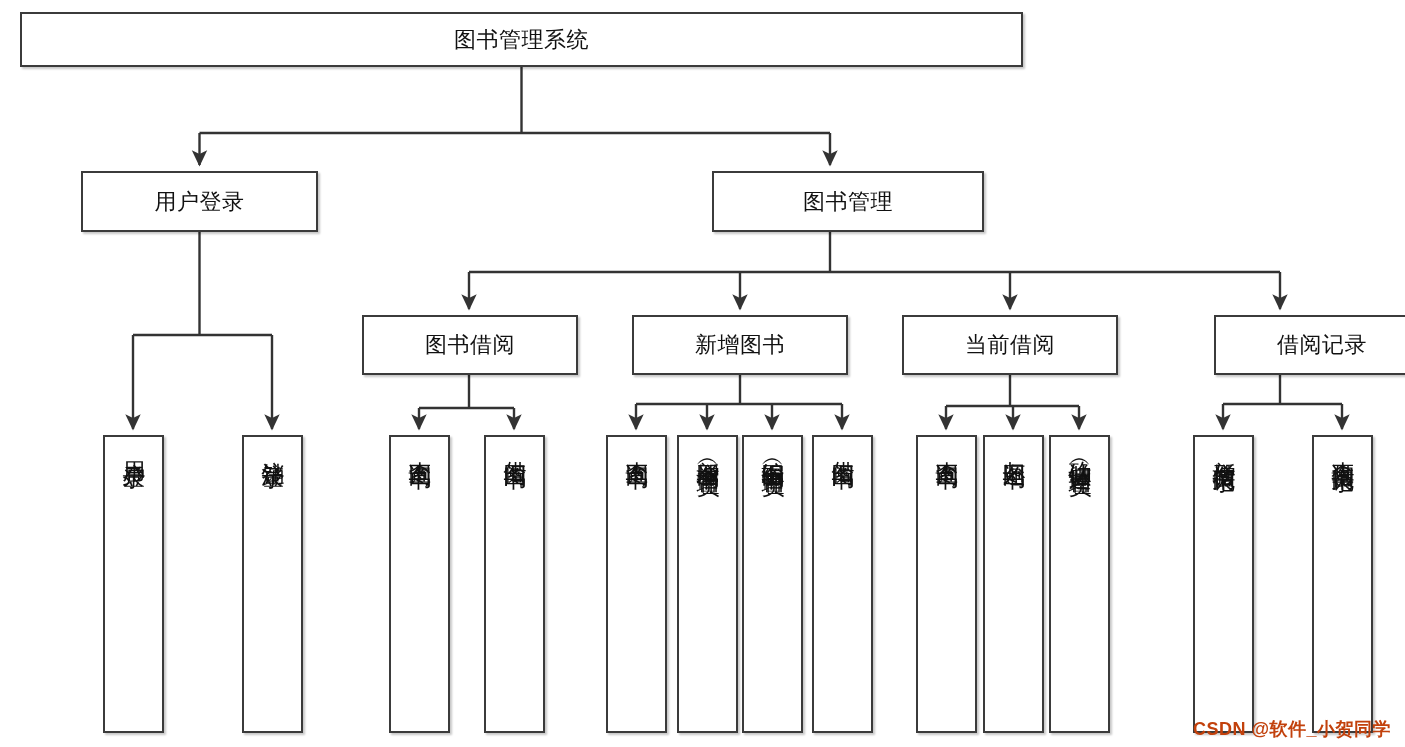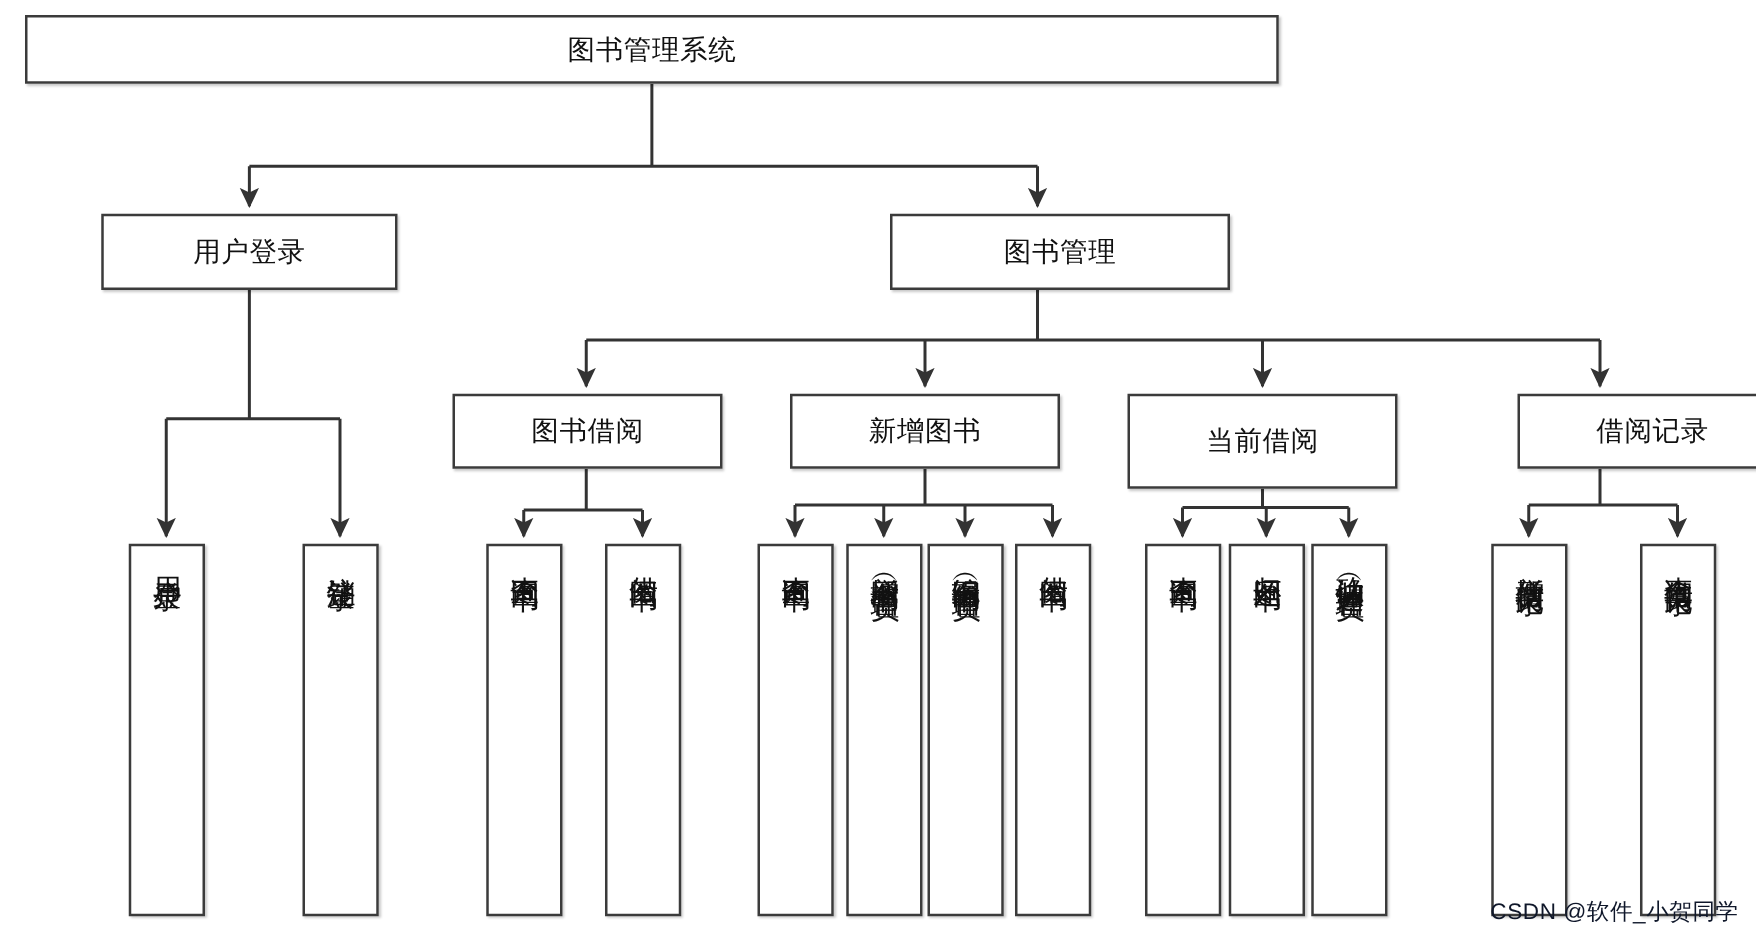--- a/index.html
+++ b/index.html
@@ -58,25 +58,26 @@
     text-orientation: upright;
     font-size: 23px;
     line-height: 1.12;
     letter-spacing: 2px;
   }
   #watermark {
     position: absolute;
     right: 14px;
     bottom: 6px;
     font-size: 18px;
-    color: #0f172a;
+    color: #c2410c;
     letter-spacing: 0.5px;
     white-space: nowrap;
     z-index: 5;
     user-select: none;
+    font-weight: bold;
   }
 </style>
 </head>
 <body>
 
 <div id="canvas">
 
   <svg id="wires" viewBox="0 0 1405 747" width="1405" height="747" xmlns="http://www.w3.org/2000/svg">
     <defs>
       <marker id="arrow" viewBox="0 0 12 12" refX="10.5" refY="6" markerWidth="7" markerHeight="7" orient="auto-start-reverse">
@@ -138,21 +139,21 @@
   <div class="node horiz" id="node-book_manage" style="left: 712px; top: 171px; width: 272px; height: 61px;">
     <span class="label">图书管理</span>
   </div>
 
   <div class="node horiz" id="node-new_book_rec" style="left: 362px; top: 315px; width: 216px; height: 60px;">
     <span class="label">图书借阅</span>
   </div>
   <div class="node horiz" id="node-book_borrow" style="left: 632px; top: 315px; width: 216px; height: 60px;">
     <span class="label">新增图书</span>
   </div>
-  <div class="node horiz" id="node-current_borrow" style="left: 902px; top: 315px; width: 216px; height: 76px;">
+  <div class="node horiz" id="node-current_borrow" style="left: 902px; top: 315px; width: 216px; height: 60px;">
     <span class="label">当前借阅</span>
   </div>
   <div class="node horiz" id="node-borrow_record" style="left: 1172px; top: 315px; width: 216px; height: 60px; margin-left: 42px;">
     <span class="label">借阅记录</span>
   </div>
 
   <div id="leaf-host">
       <div class="node vert" id="node-leaf_user_login" style="left: 103px; top: 435px; width: 61px; height: 298px;">
         <span class="label">用户登录</span>
       </div>

